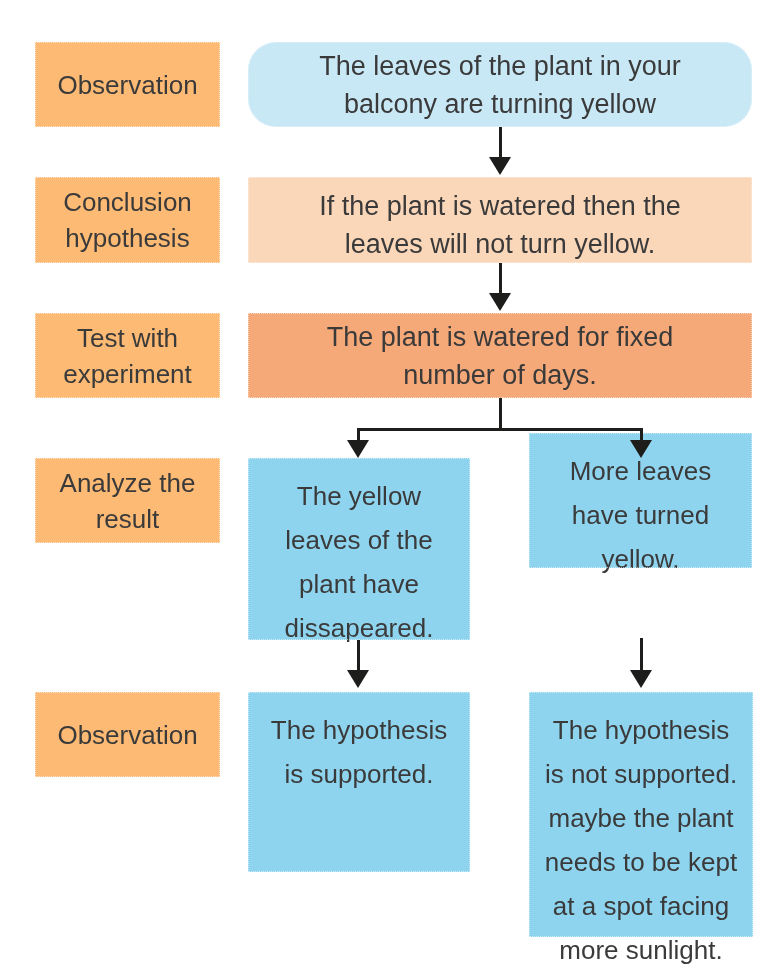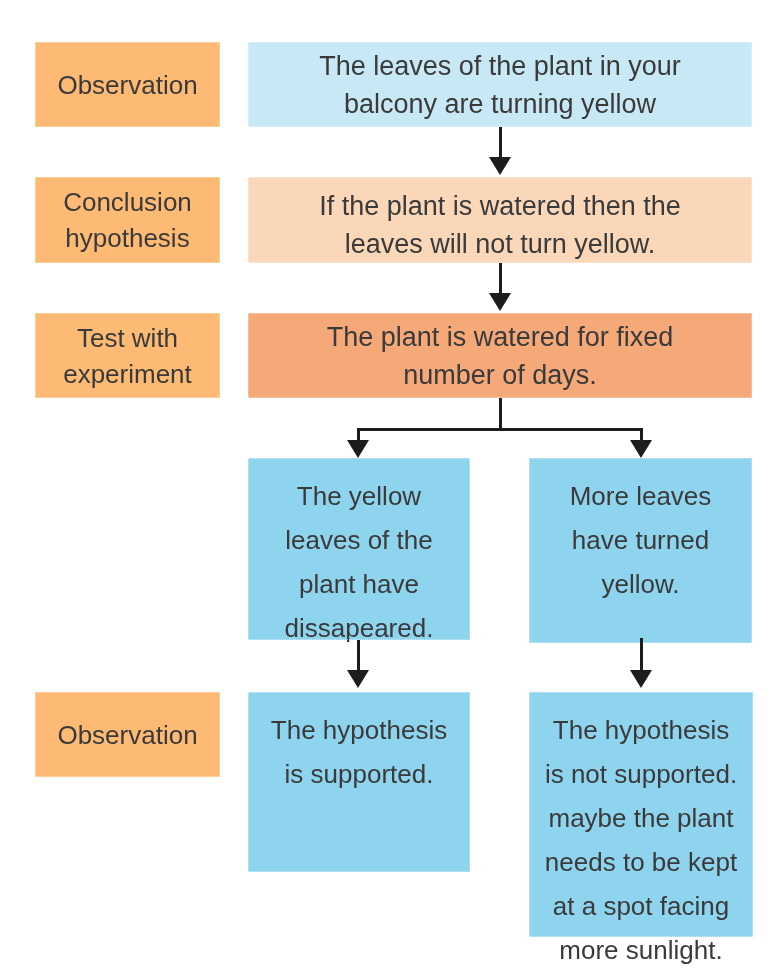--- a/index.html
+++ b/index.html
@@ -53,23 +53,25 @@
 </head>
 <body>
 
 <div class="canvas">
 
   <div class="label-box txt" style="top:42px;height:85px;">Observation</div>
   <div class="label-box txt" style="top:177px;height:86px;">Conclusion
 hypothesis</div>
   <div class="label-box txt" style="top:313px;height:85px;">Test with
 experiment</div>
+  <div class="label-box txt" style="top:458px;height:85px;">Analyze the
+result</div>
   <div class="label-box txt" style="top:692px;height:85px;">Observation</div>
 
-  <div class="flow-box flow-wide bg-paleblue" style="top:42px;height:85px;">
+  <div class="flow-box flow-wide bg-paleblue" style="top:42px;height:85px;border-radius:28px;">
     <div class="txt">The leaves of the plant in your
 balcony are turning yellow</div>
   </div>
 
   <div class="flow-box flow-wide bg-peach" style="top:177px;height:86px;align-items:flex-end;">
     <div class="txt">If the plant is watered then the
 leaves will not turn yellow.</div>
   </div>
 
   <div class="flow-box flow-wide bg-orange" style="top:313px;height:85px;">
@@ -77,21 +79,21 @@
 number of days.</div>
   </div>
 
   <div class="flow-box flow-narrow bg-sky" style="left:248px;width:222px;top:458px;height:182px;">
     <div class="txt">The yellow
 leaves of the
 plant have
 dissapeared.</div>
   </div>
 
-  <div class="flow-box flow-narrow bg-sky" style="left:529px;width:223px;top:458px;height:185px;">
+  <div class="flow-box flow-narrow bg-sky" style="left:529px;width:223px;top:433px;height:135px;">
     <div class="txt">More leaves
 have turned
 yellow.</div>
   </div>
 
   <div class="flow-box flow-narrow bg-sky" style="left:248px;width:222px;top:692px;height:180px;">
     <div class="txt">The hypothesis
 is supported.</div>
   </div>
 

